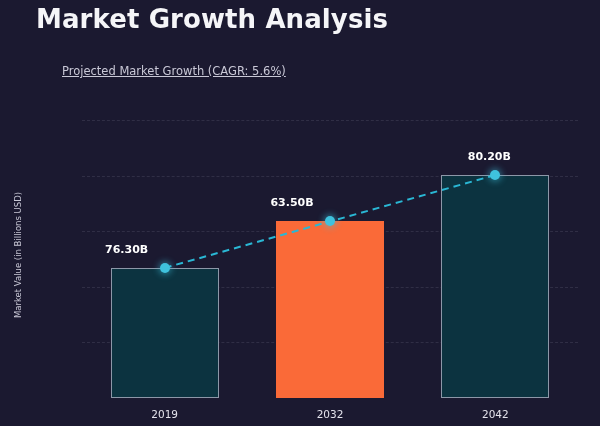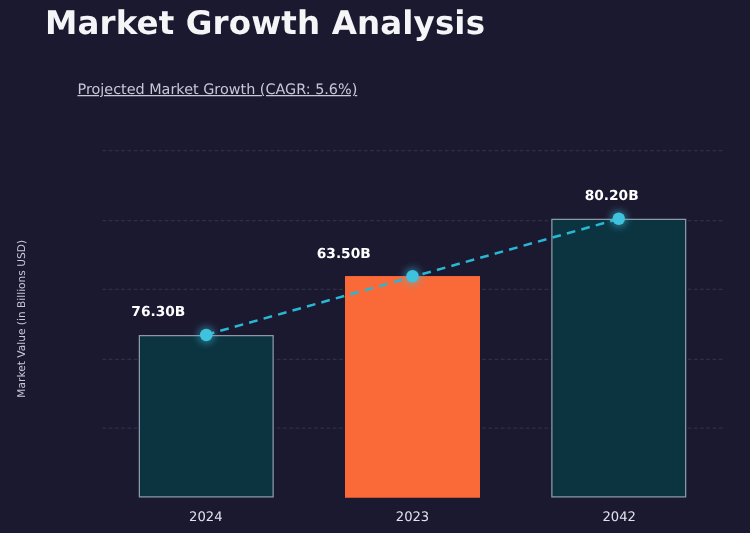--- a/index.html
+++ b/index.html
@@ -130,23 +130,23 @@
     <svg id="trend-svg" viewBox="0 0 496 278">
         <polyline points="82.66666666666667,147.89600000000002 248,101.47 413.33333333333337,55.04399999999998" fill="none" stroke="#2ab7d4" stroke-width="2" stroke-dasharray="7,5"></polyline>
       </svg>
     <div id="markers-layer">
         <div style="position: absolute; left: 77.6667px; top: 142.896px; width: 10px; height: 10px; border-radius: 50%; background: rgb(63, 194, 221); box-shadow: rgba(63, 194, 221, 0.45) 0px 0px 6px 2px;"></div>
         <div style="position: absolute; left: 243px; top: 96.47px; width: 10px; height: 10px; border-radius: 50%; background: rgb(63, 194, 221); box-shadow: rgba(63, 194, 221, 0.45) 0px 0px 6px 2px;"></div>
         <div style="position: absolute; left: 408.333px; top: 50.044px; width: 10px; height: 10px; border-radius: 50%; background: rgb(63, 194, 221); box-shadow: rgba(63, 194, 221, 0.45) 0px 0px 6px 2px;"></div>
       </div>
     <div id="value-labels">
         <div class="value-label" style="left: 44.6667px; top: 135.896px;">76.30B</div>
-        <div class="value-label" style="left: 193px; top: 89.47px;">63.50B</div>
+        <div class="value-label" style="left: 210px; top: 89.47px;">63.50B</div>
         <div class="value-label" style="left: 375.333px; top: 43.044px; margin-left: 32px;">80.20B</div>
       </div>
     <div id="xticks">
-        <div class="xtick-label" style="left: 82.6667px;">2024</div>
-        <div class="xtick-label" style="left: 248px;">2023</div>
+        <div class="xtick-label" style="left: 82.6667px;">2019</div>
+        <div class="xtick-label" style="left: 248px;">2032</div>
         <div class="xtick-label" style="left: 413.333px;">2042</div>
       </div>
   </div>
 
 </div>
 
 </body></html>

